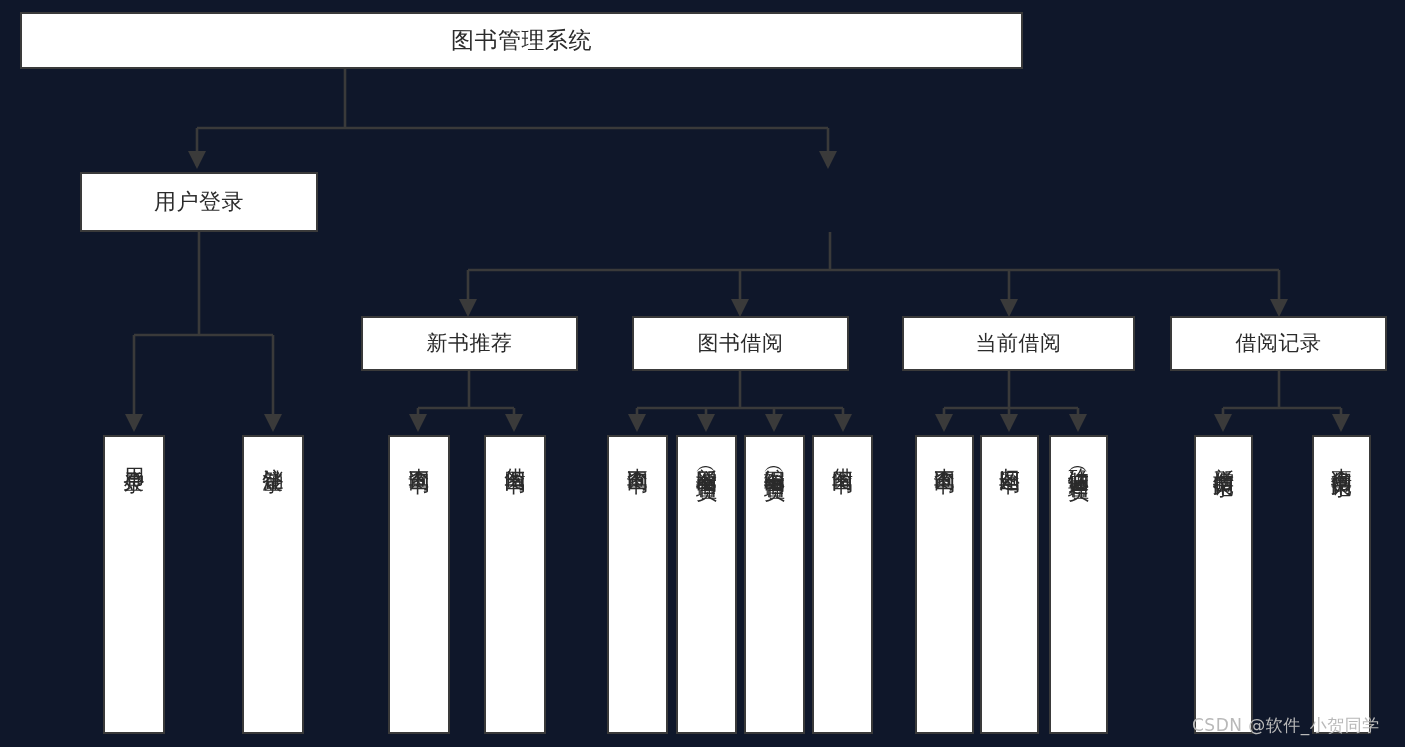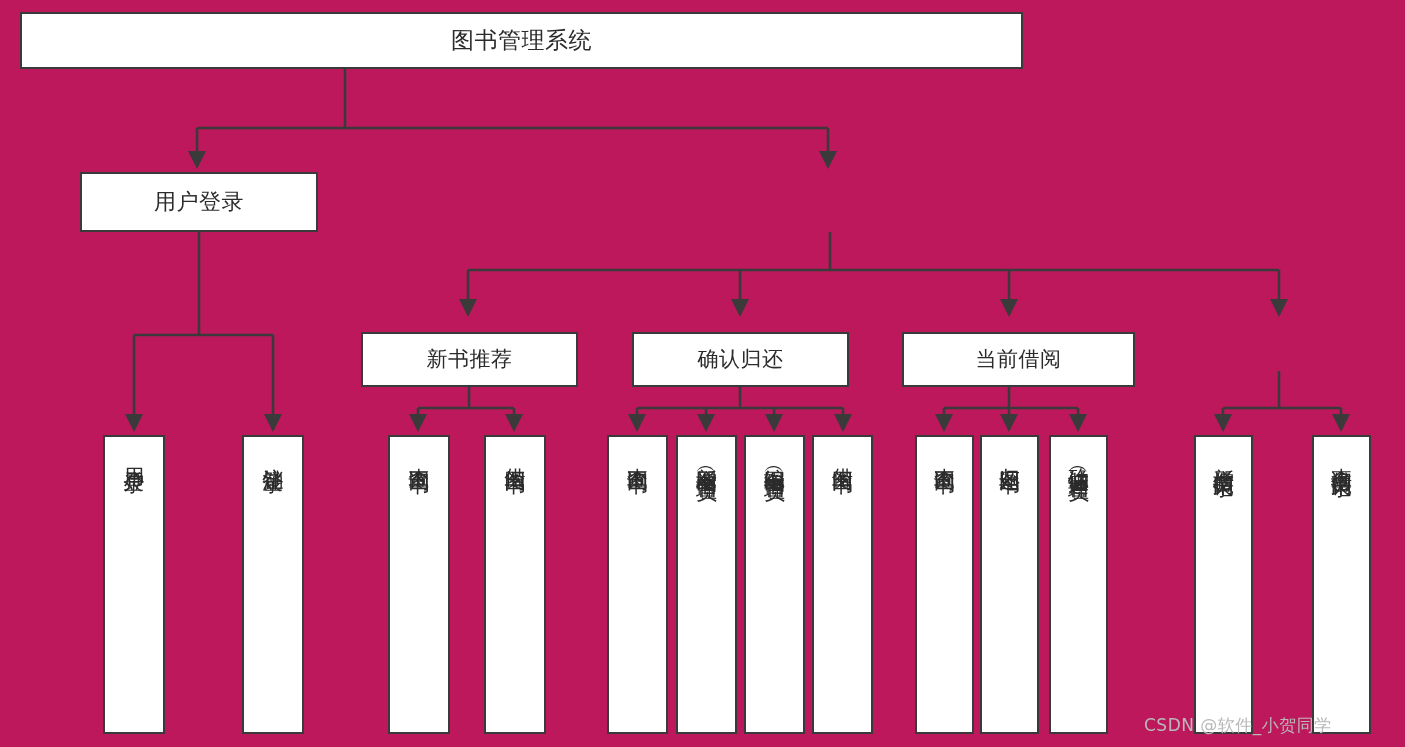--- a/index.html
+++ b/index.html
@@ -9,21 +9,21 @@
     background: #ffffff;
   }
   body {
     font-family: "DejaVu Sans", "Liberation Sans", sans-serif;
     -webkit-font-smoothing: antialiased;
   }
   #diagram-root {
     position: relative;
     width: 1405px;
     height: 747px;
-    background: #be185d;
+    background: #0f172a;
     overflow: hidden;
   }
   #edge-layer {
     position: absolute;
     left: 0;
     top: 0;
     width: 1405px;
     height: 747px;
     pointer-events: none;
   }
@@ -48,39 +48,38 @@
   .node.level-root {
     font-size: 23px;
   }
   
   .node.level-1 {
     font-size: 22px;
   }
   
   .node.level-2 {
     font-size: 21px;
-    margin-top: 16px;
   }
   
   .node.leaf {
     font-size: 21px;
     padding: 14px 2px;
     align-items: flex-start;
     justify-content: center;
   }
   .node.leaf .node-label {
     writing-mode: vertical-rl;
     text-orientation: upright;
     white-space: nowrap;
     line-height: 1.05;
     letter-spacing: 2px;
   }
   .watermark {
     position: absolute;
-    left: 1144px;
+    left: 1192px;
     top: 714px;
     font-size: 17px;
     color: #b9b9b9;
     white-space: nowrap;
     z-index: 5;
     letter-spacing: 0.5px;
   }
 </style>
 </head>
 <body>
@@ -144,27 +143,30 @@
   <div class="node level-1" style="left:80px; top:172px; width:238px; height:60px;">
     <span class="node-label">用户登录</span>
   </div>
 
 
   <div class="node level-2" style="left:361px; top:316px; width:217px; height:55px;">
     <span class="node-label">新书推荐</span>
   </div>
 
   <div class="node level-2" style="left:632px; top:316px; width:217px; height:55px;">
-    <span class="node-label">确认归还</span>
+    <span class="node-label">图书借阅</span>
   </div>
 
   <div class="node level-2" style="left:902px; top:316px; width:233px; height:55px;">
     <span class="node-label">当前借阅</span>
   </div>
 
+  <div class="node level-2" style="left:1170px; top:316px; width:217px; height:55px;">
+    <span class="node-label">借阅记录</span>
+  </div>
 
   <div class="node leaf" style="left:103px; top:435px; width:62px; height:299px;">
     <span class="node-label">用户登录</span>
   </div>
 
   <div class="node leaf" style="left:242px; top:435px; width:62px; height:299px;">
     <span class="node-label">注销登录</span>
   </div>
 
   <div class="node leaf" style="left:388px; top:435px; width:62px; height:299px;">

